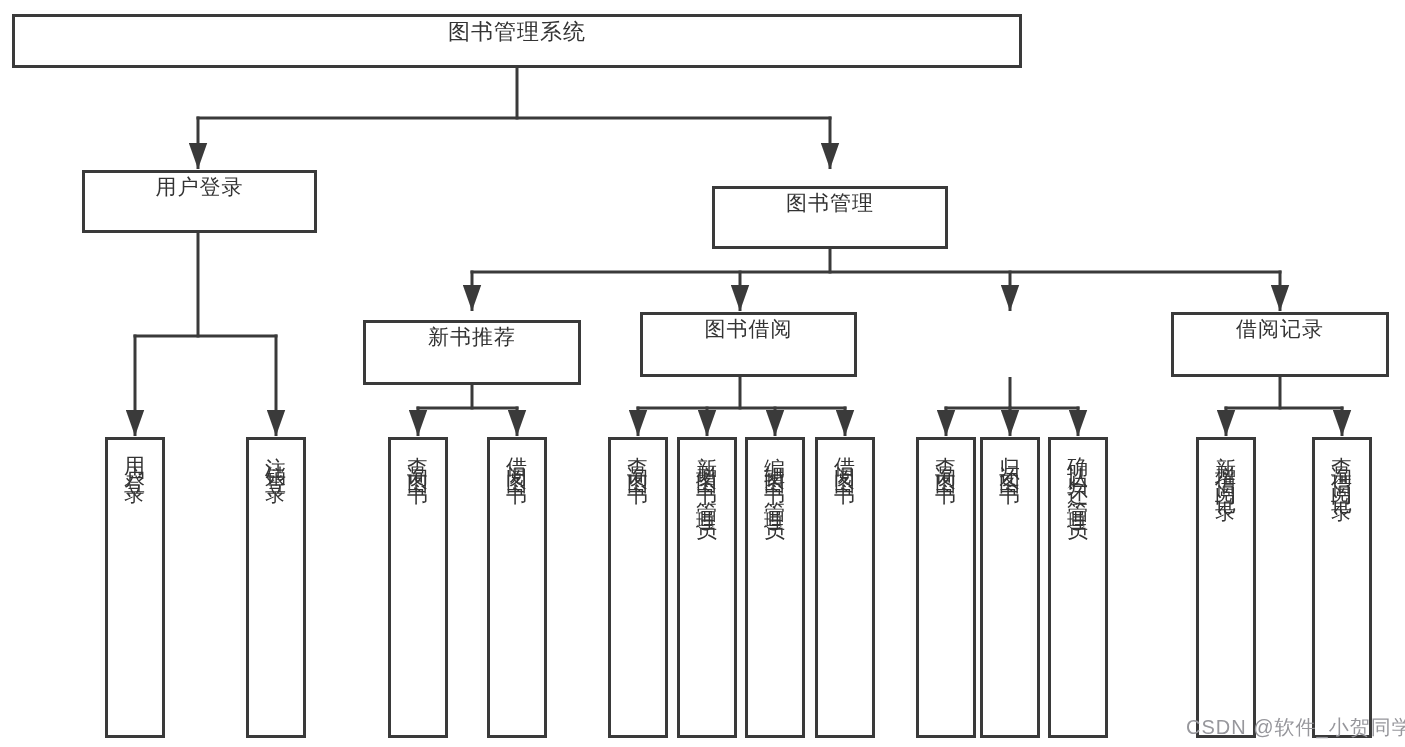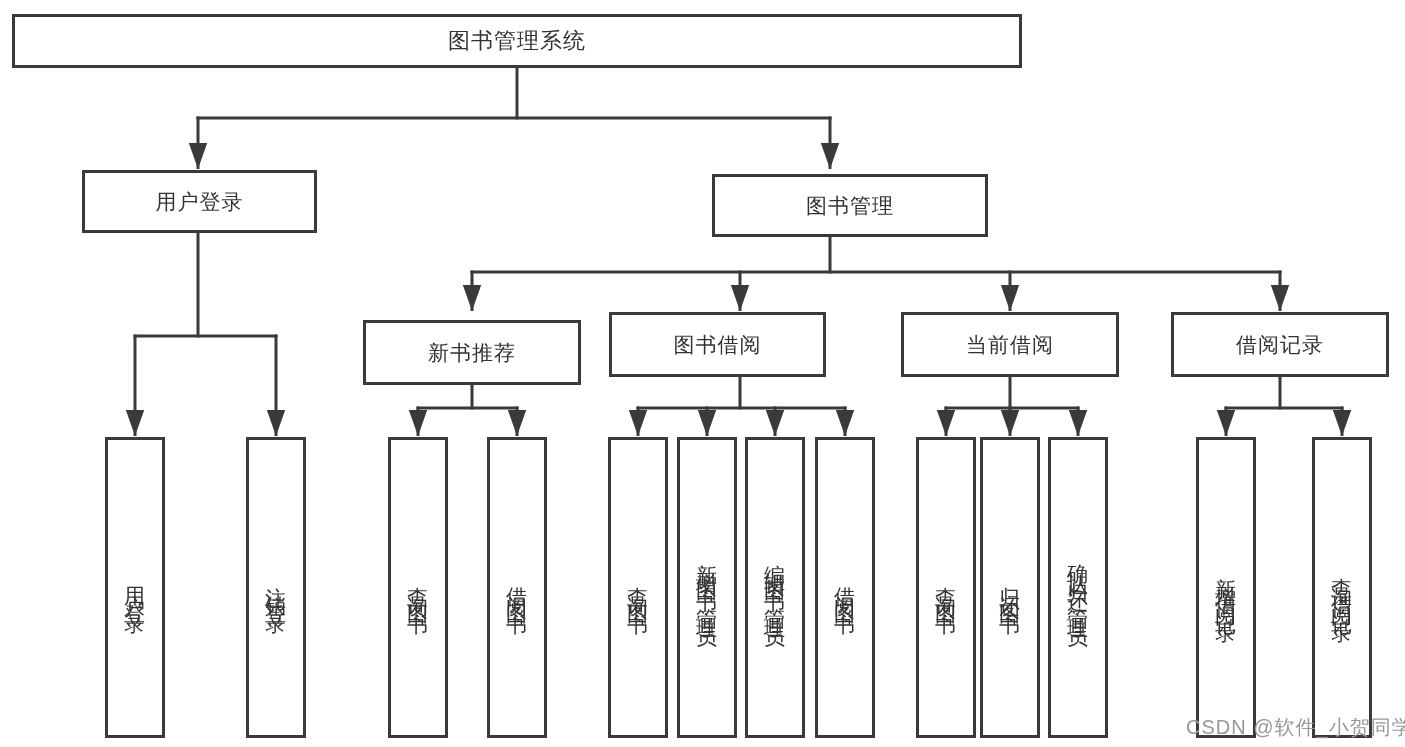--- a/index.html
+++ b/index.html
@@ -3,21 +3,21 @@
 <meta charset="utf-8">
 <style>
   html,body{margin:0;padding:0;background:#ffffff;}
   .canvas{
     position:relative;width:1405px;height:747px;background:#ffffff;
     font-family:"Liberation Sans","DejaVu Sans",sans-serif;overflow:hidden;
   }
   .wires{position:absolute;left:0;top:0;z-index:1;}
   .box{
     position:absolute;box-sizing:border-box;border:3px solid #3a3a3a;background:#ffffff;
-    display:flex;align-items:center;justify-content:center;color:#333333;z-index:2;
+    display:flex;justify-content:center;color:#333333;z-index:2;
   }
   .box.h .lbl{font-size:21px;letter-spacing:1px;white-space:nowrap;}
   .box.h.root .lbl{font-size:22px;}
   .box.v .lbl{
     writing-mode:vertical-rl;text-orientation:mixed;
     font-size:21px;letter-spacing:9px;line-height:1;white-space:nowrap;
   }
   .watermark{
     position:absolute;z-index:3;color:#97979c;font-size:20px;letter-spacing:1px;
     white-space:nowrap;
@@ -92,32 +92,29 @@
     </g>
   </svg>
 
   <div class="box h root" style="left:12px;top:14px;width:1010px;height:54px">
     <span class="lbl">图书管理系统</span>
   </div>
 
   <div class="box h" style="left:82px;top:170px;width:235px;height:63px">
     <span class="lbl">用户登录</span>
   </div>
-  <div class="box h" style="left:712px;top:174px;width:276px;height:63px">
+  <div class="box h" style="left:712px;top:186px;width:236px;height:63px">
     <span class="lbl">图书管理</span>
   </div>
 
   <div class="box h" style="left:363px;top:320px;width:218px;height:65px">
     <span class="lbl">新书推荐</span>
   </div>
-  <div class="box h" style="left:609px;top:312px;width:217px;height:65px">
+  <div class="box h" style="left:640px;top:312px;width:217px;height:65px">
     <span class="lbl">图书借阅</span>
-  </div>
-  <div class="box h" style="left:901px;top:312px;width:218px;height:65px">
-    <span class="lbl">当前借阅</span>
   </div>
   <div class="box h" style="left:1171px;top:312px;width:218px;height:65px">
     <span class="lbl">借阅记录</span>
   </div>
 
   <div class="box v" style="left:105px;top:437px;width:60px;height:301px">
     <span class="lbl">用户登录</span>
   </div>
   <div class="box v" style="left:246px;top:437px;width:60px;height:301px">
     <span class="lbl">注销登录</span>

